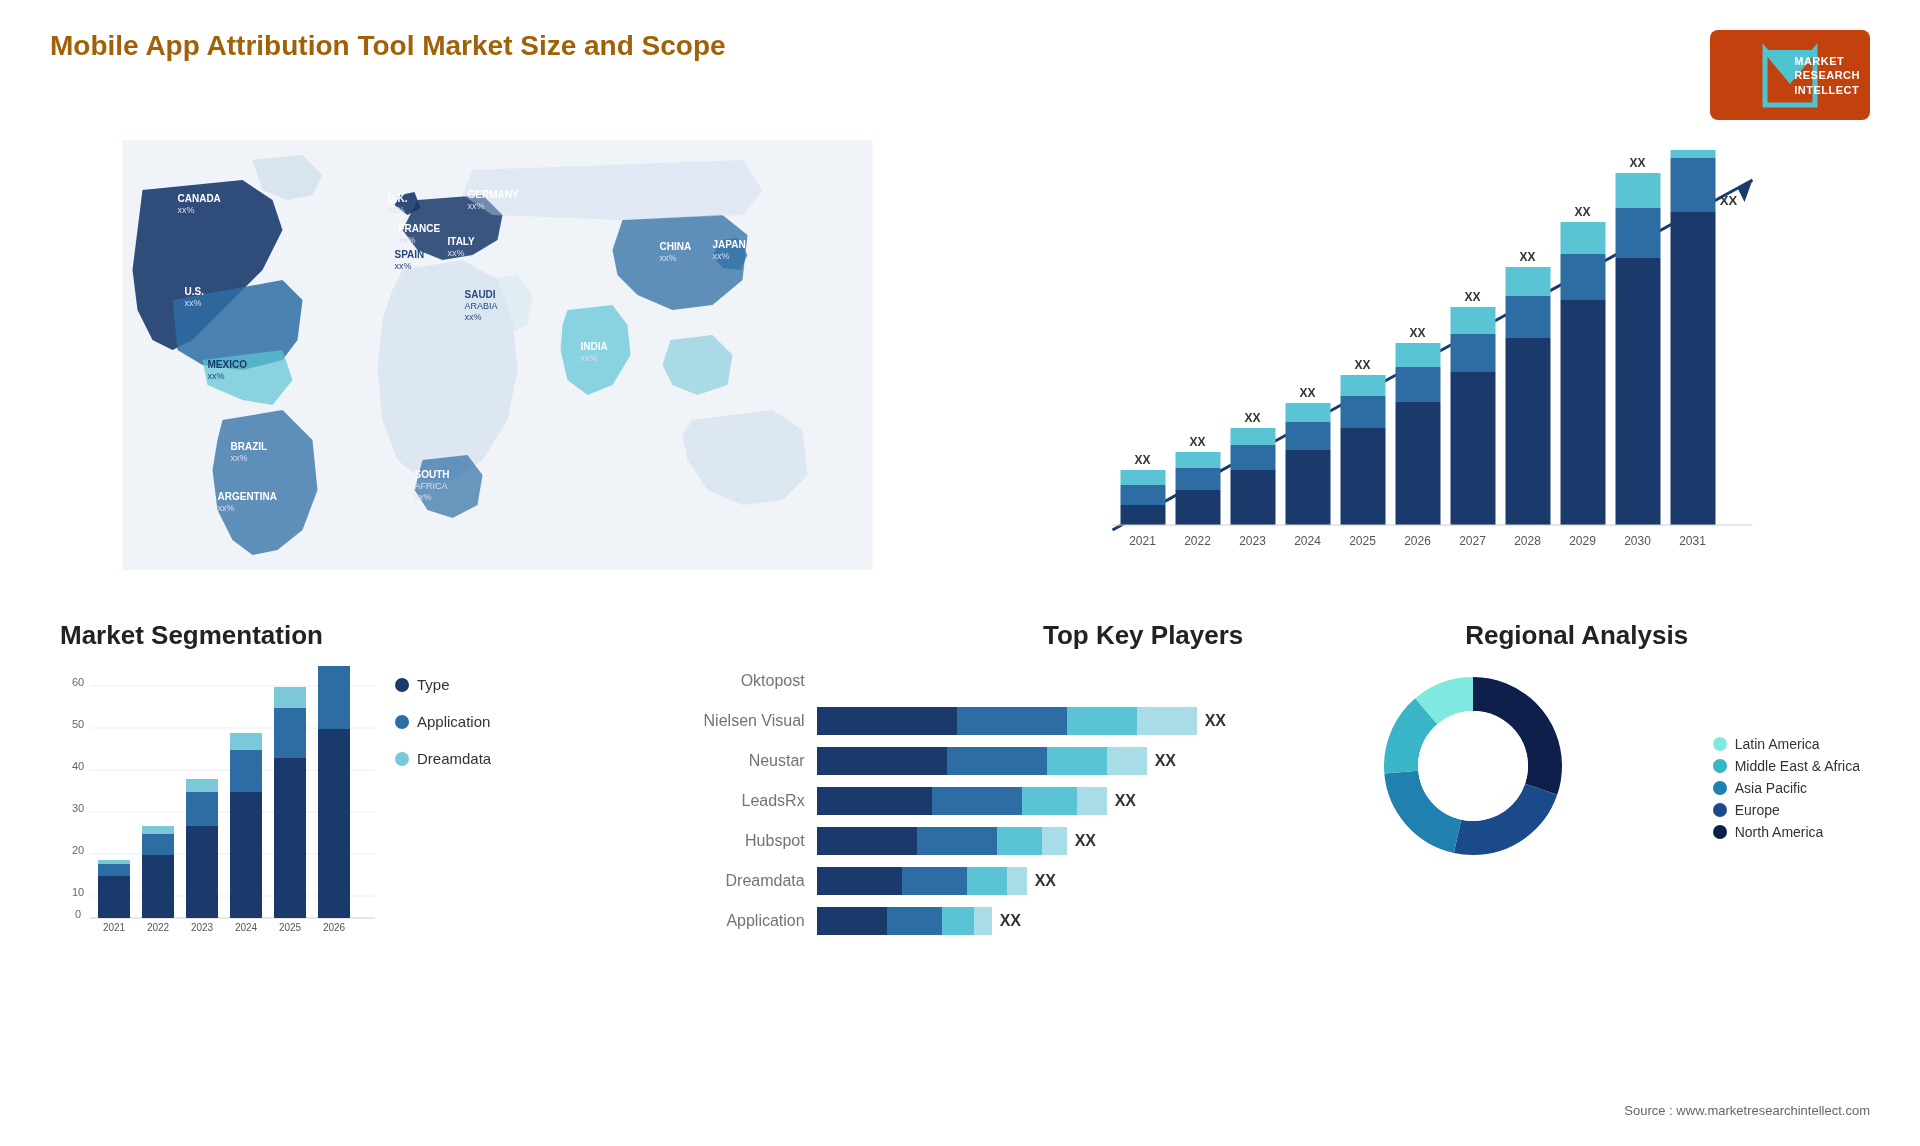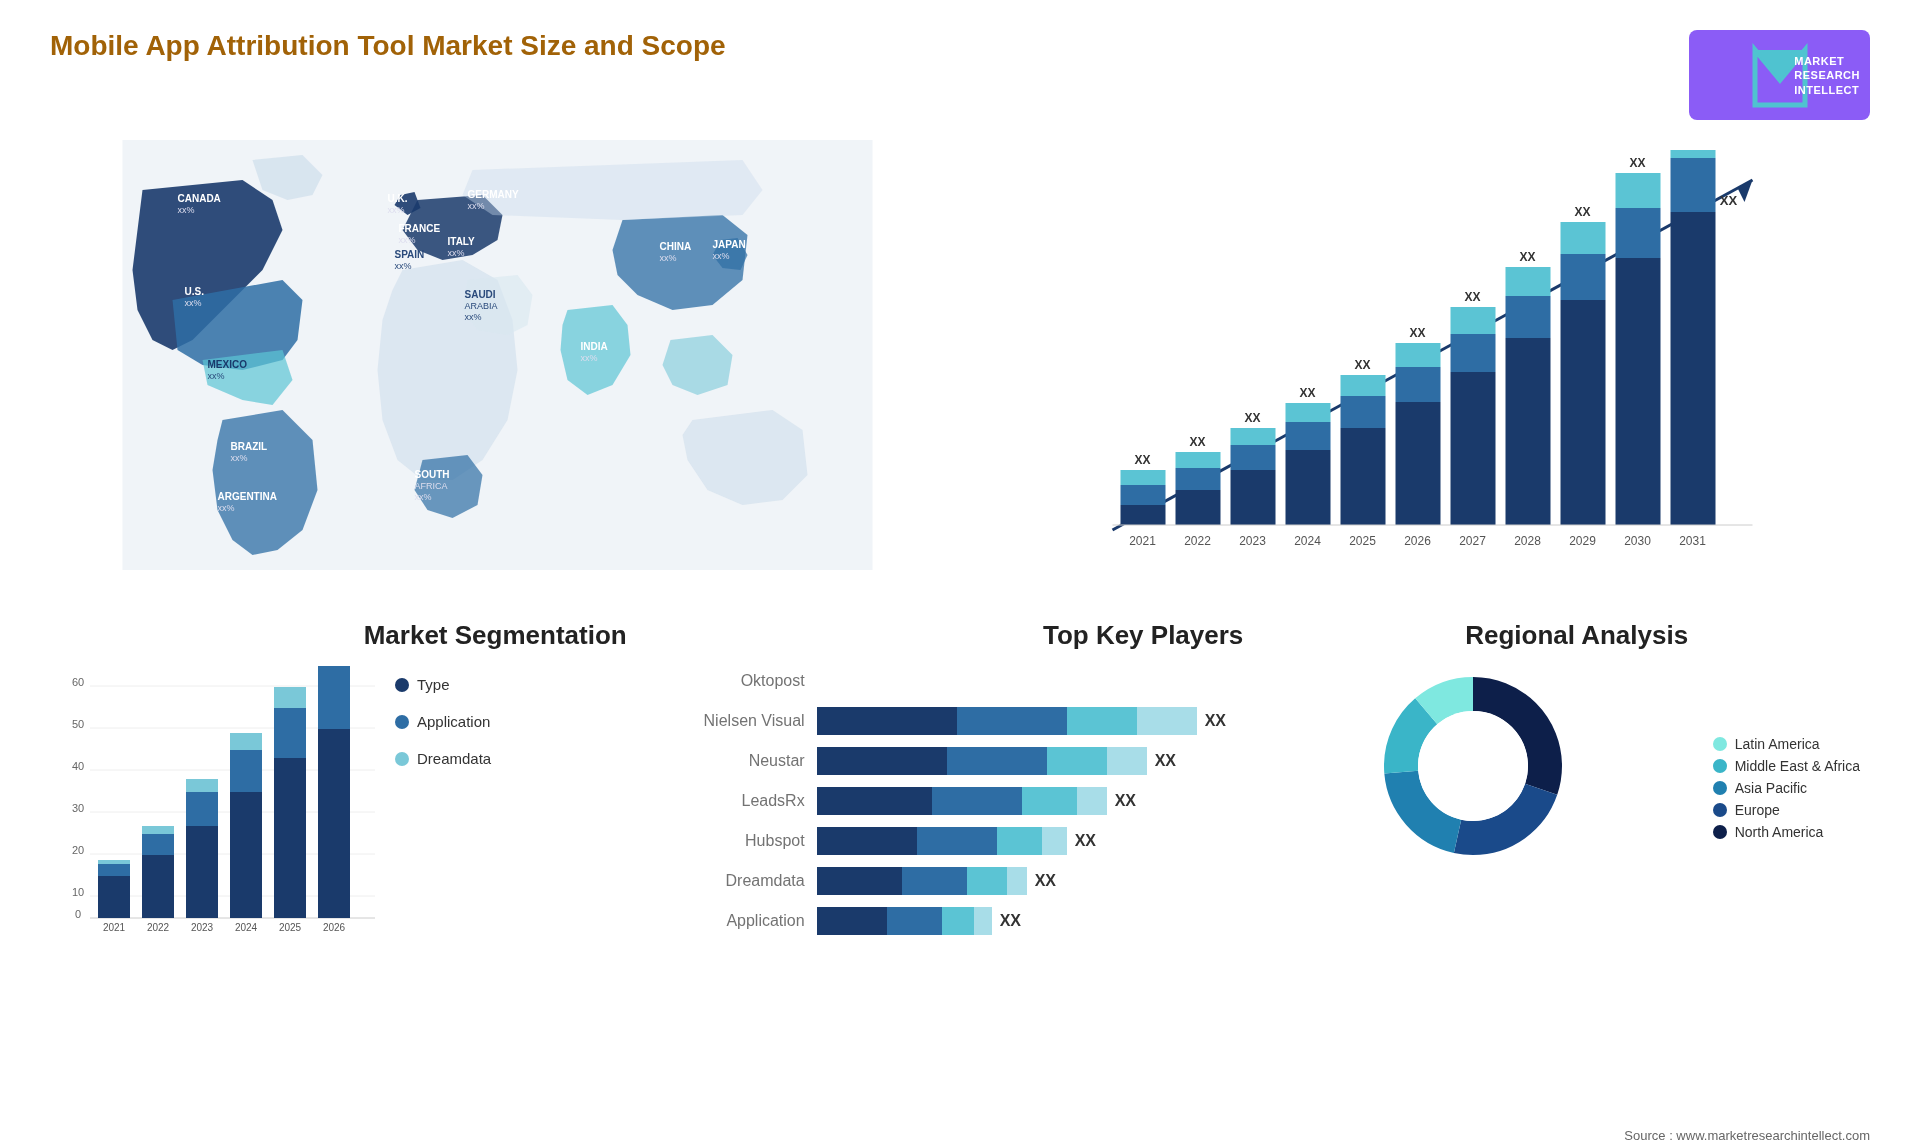--- a/index.html
+++ b/index.html
@@ -34,23 +34,23 @@
       max-width: 900px;
     }
 
     .logo-container {
       display: flex;
       flex-direction: column;
       align-items: center;
     }
 
     .logo-box {
-      width: 181px;
+      width: 160px;
       height: 90px;
-      background: #8b5cf6;
+      background: #c2410c;
       border-radius: 8px;
       display: flex;
       align-items: center;
       justify-content: center;
       position: relative;
     }
 
     .logo-text {
       position: absolute;
       right: 10px;
@@ -75,21 +75,20 @@
     
     .segmentation-section {
       padding: 10px;
     }
 
     .section-title {
       font-size: 26px;
       font-weight: 700;
       color: #222;
       margin-bottom: 15px;
-      text-align: right;
     }
 
     
     .players-section {
       padding: 10px;
     }
 
     .players-section .section-title {
       text-align: right;
     }
@@ -155,21 +154,21 @@
     .legend-dot {
       width: 14px;
       height: 14px;
       border-radius: 50%;
       margin-right: 8px;
       flex-shrink: 0;
     }
 
     .source-text {
       position: absolute;
-      bottom: 3px;
+      bottom: 28px;
       right: 50px;
       font-size: 13px;
       color: #666;
     }
 
     
     .seg-legend {
       display: flex;
       flex-direction: column;
       gap: 20px;

